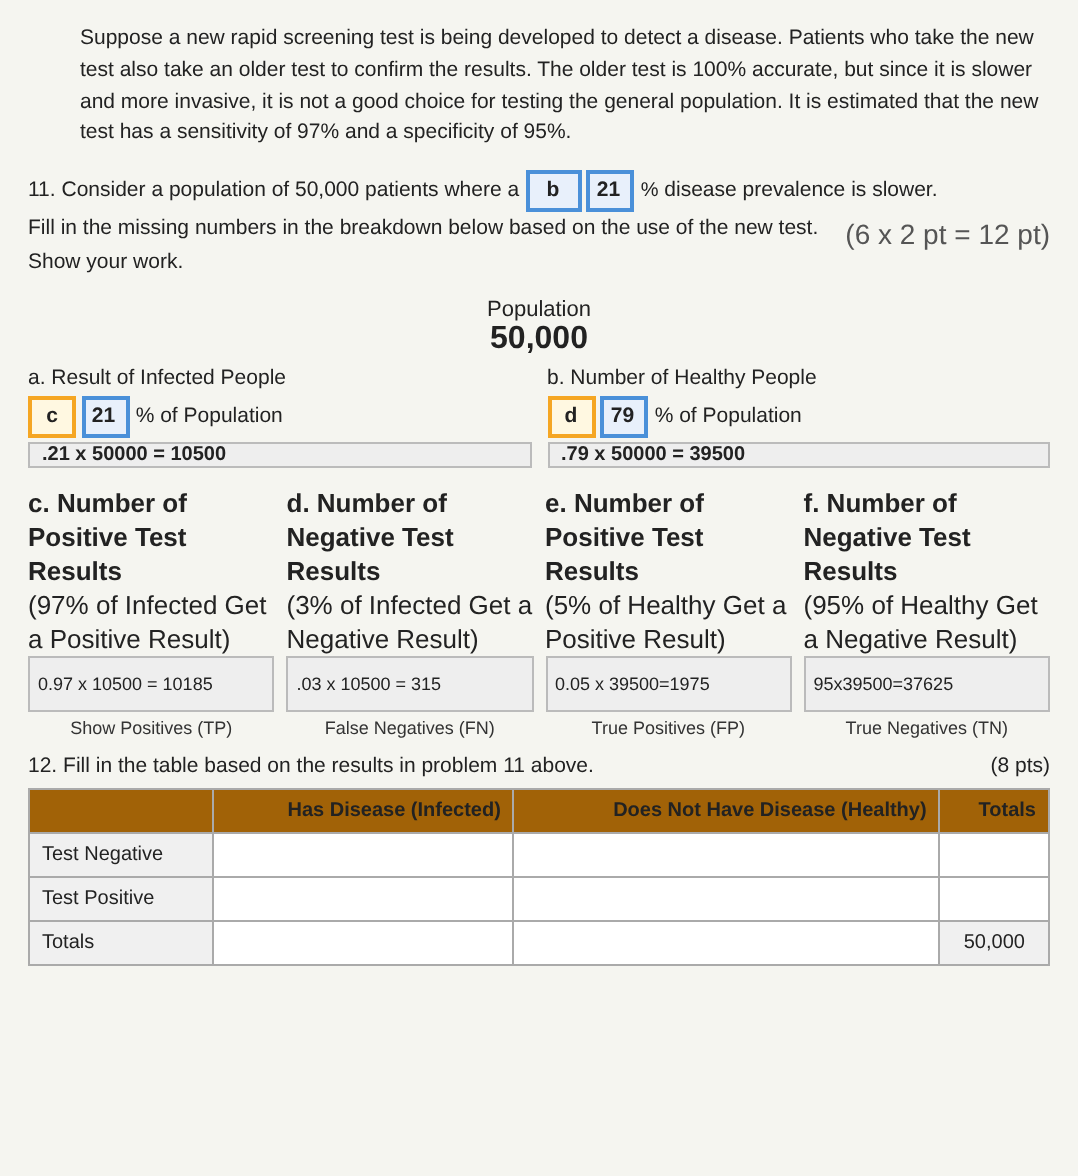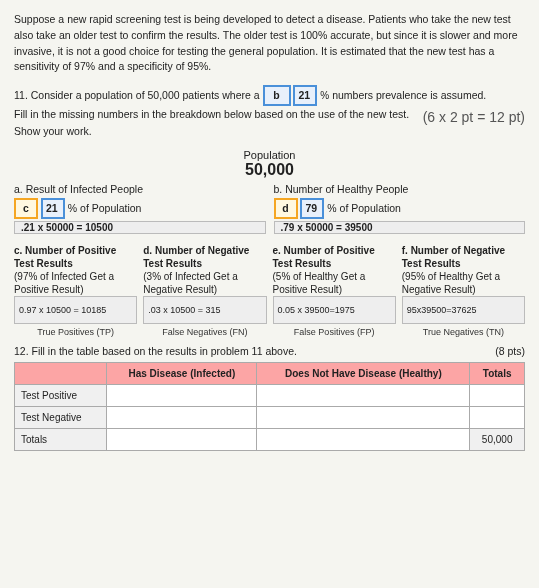--- a/index.html
+++ b/index.html
@@ -9,20 +9,21 @@
       background: #f5f5f0;
       width: 539px;
       min-height: 588px;
       padding: 12px 14px;
       color: #222;
     }
     .intro-text {
       font-size: 10.5px;
       line-height: 1.5;
       margin-bottom: 10px;
+      margin-left: 26px;
     }
     .question-block {
       margin-bottom: 10px;
     }
     .question-line {
       font-size: 10.5px;
       line-height: 1.6;
     }
     .highlight-box-blue {
       display: inline-block;
@@ -92,21 +93,21 @@
       display: grid;
       grid-template-columns: 1fr 1fr 1fr 1fr;
       gap: 6px;
       margin-bottom: 4px;
     }
     .col-node {
       display: flex;
       flex-direction: column;
     }
     .col-node-header {
-      font-size: 10px;
+      font-size: 13px;
       line-height: 1.3;
       min-height: 52px;
     }
     .col-result {
       background: #eee;
       border: 1px solid #bbb;
       padding: 3px 4px;
       font-size: 9px;
       font-weight: normal;
       min-height: 28px;
@@ -135,23 +136,23 @@
       width: 100%;
       border-collapse: collapse;
       font-size: 10px;
     }
     table th, table td {
       border: 1px solid #aaa;
       padding: 5px 6px;
       text-align: left;
     }
     table th {
-      background: #fca5a5;
-      font-weight: bold;
-      text-align: center;
+      background: #a16207;
+      font-weight: bold;
+      text-align: right;
     }
     table td.row-label {
       background: #f0f0f0;
       font-weight: normal;
     }
     table td.value-cell {
       background: #fff;
       text-align: center;
     }
     table td.filled-value {
@@ -167,21 +168,21 @@
   <p class="intro-text">Suppose a new rapid screening test is being developed to detect a disease. Patients who take the new test also take an older test to confirm the results. The older test is 100% accurate, but since it is slower and more invasive, it is not a good choice for testing the general population. It is estimated that the new test has a sensitivity of 97% and a specificity of 95%.</p>
 </div>
 
 <div class="question-block">
   <div class="question-line">
     <span>11.</span>
     <span> Consider a population of 50,000 patients where a </span>
     <span class="highlight-box-blue">b</span>
     <span class="inline-input">21</span>
     <span class="percent-sign">%</span>
-    <span> numbers prevalence is assumed.</span>
+    <span> disease prevalence is slower.</span>
   </div>
   <div class="question-line">
     <span>Fill in the missing numbers in the breakdown below based on the use of the new test.</span>
     <span class="pts">(6 x 2 pt = 12 pt)</span>
   </div>
   <div class="question-line">
     <span>Show your work.</span>
   </div>
 </div>
 
@@ -219,39 +220,39 @@
 </div>
 
 <div class="four-col">
 
   <div class="col-node">
     <div class="col-node-header">
       <strong>c. Number of Positive Test Results</strong><br>
       <span>(97% of Infected Get a Positive Result)</span>
     </div>
     <div class="col-result">0.97 x 10500 = 10185</div>
-    <div class="col-tp-label">True Positives (TP)</div>
+    <div class="col-tp-label">Show Positives (TP)</div>
   </div>
 
   <div class="col-node">
     <div class="col-node-header">
       <strong>d. Number of Negative Test Results</strong><br>
       <span>(3% of Infected Get a Negative Result)</span>
     </div>
     <div class="col-result">.03 x 10500 = 315</div>
     <div class="col-tp-label">False Negatives (FN)</div>
   </div>
 
   <div class="col-node">
     <div class="col-node-header">
       <strong>e. Number of Positive Test Results</strong><br>
       <span>(5% of Healthy Get a Positive Result)</span>
     </div>
     <div class="col-result">0.05 x 39500=1975</div>
-    <div class="col-tp-label">False Positives (FP)</div>
+    <div class="col-tp-label">True Positives (FP)</div>
   </div>
 
   <div class="col-node">
     <div class="col-node-header">
       <strong>f. Number of Negative Test Results</strong><br>
       <span>(95% of Healthy Get a Negative Result)</span>
     </div>
     <div class="col-result">95x39500=37625</div>
     <div class="col-tp-label">True Negatives (TN)</div>
   </div>
@@ -271,27 +272,27 @@
     <thead>
       <tr>
         <th></th>
         <th>Has Disease (Infected)</th>
         <th>Does Not Have Disease (Healthy)</th>
         <th>Totals</th>
       </tr>
     </thead>
     <tbody>
       <tr>
-        <td class="row-label">Test Positive</td>
+        <td class="row-label">Test Negative</td>
         <td class="value-cell"></td>
         <td class="value-cell"></td>
         <td class="value-cell"></td>
       </tr>
       <tr>
-        <td class="row-label">Test Negative</td>
+        <td class="row-label">Test Positive</td>
         <td class="value-cell"></td>
         <td class="value-cell"></td>
         <td class="value-cell"></td>
       </tr>
       <tr>
         <td class="row-label">Totals</td>
         <td class="value-cell"></td>
         <td class="value-cell"></td>
         <td class="filled-value">50,000</td>
       </tr>

